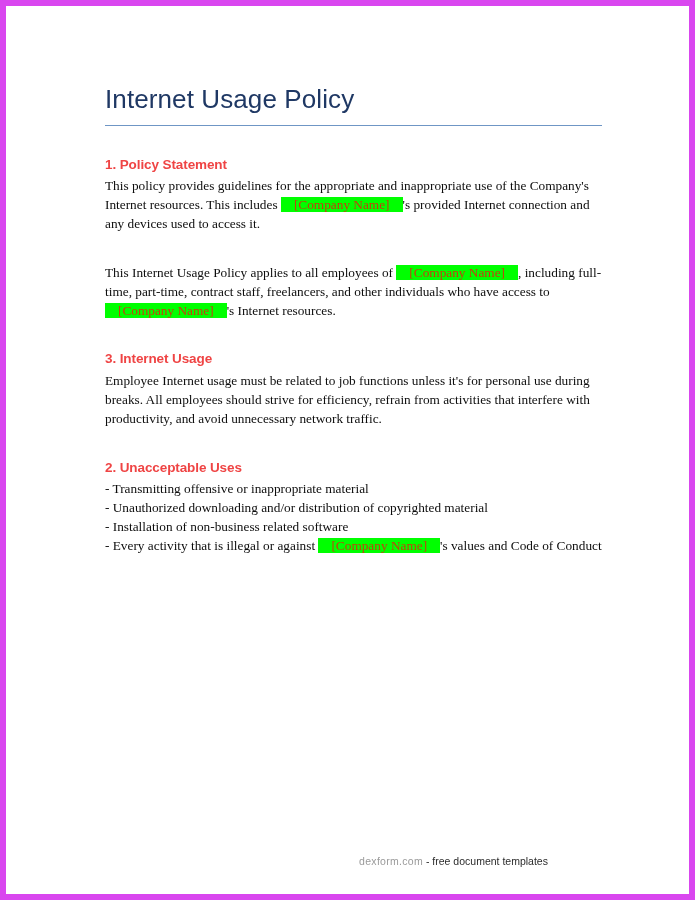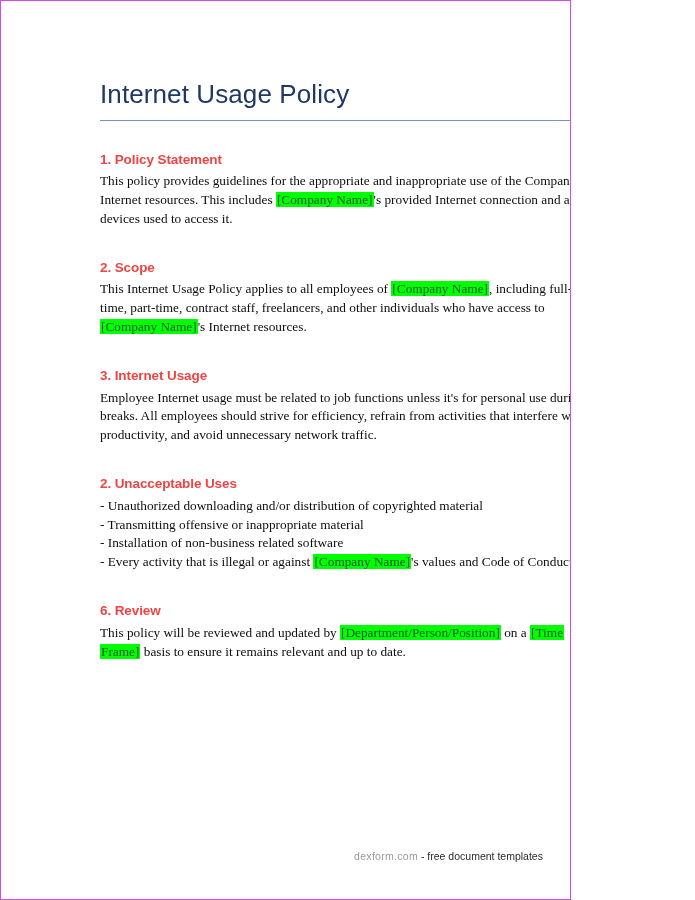--- a/index.html
+++ b/index.html
@@ -3,24 +3,24 @@
 <meta charset="utf-8">
 <title>Internet Usage Policy</title>
 <style>
   html, body {
     margin: 0;
     padding: 0;
     background: #ffffff;
   }
   .page {
     position: relative;
-    width: 571px;
+    width: 695px;
     height: 900px;
     background: #ffffff;
-    border: 1px solid #d946ef;
+    border: 6px solid #d946ef;
     box-sizing: border-box;
     overflow: hidden;
     font-family: "Liberation Serif", "DejaVu Serif", serif;
   }
   .doc-body {
     position: absolute;
     left: 99px;
     top: 78px;
     width: 497px;
   }
@@ -78,22 +78,22 @@
     font-size: 13.3px;
     color: #0d0d0d;
     line-height: 1.42;
     margin: 0;
     padding: 0;
   }
 
   
   .hl {
     background-color: #00ff00;
-    color: #14532d;
-    padding: 0 1px;
+    color: #c2410c;
+    padding: 0 13px;
     box-decoration-break: clone;
     -webkit-box-decoration-break: clone;
   }
 
   
   .footer {
     position: absolute;
     left: 0;
     top: 845px;
     width: 695px;
@@ -125,46 +125,41 @@
 
     <h1 class="doc-title">Internet Usage Policy</h1>
     <hr class="title-rule">
 
     <div class="section">
       <h2 class="section-heading">1. Policy Statement</h2>
       <p class="section-body"><span>This policy provides guidelines for the appropriate and inappropriate use of the Company's Internet resources. This includes </span><span class="hl">[Company Name]</span><span>'s provided Internet connection and any devices used to access it.</span></p>
     </div>
 
     <div class="section">
-      <h2 class="section-heading">2. Scope</h2>
       <p class="section-body"><span>This Internet Usage Policy applies to all employees of </span><span class="hl">[Company Name]</span><span>, including full-time, part-time, contract staff, freelancers, and other individuals who have access to </span><span class="hl">[Company Name]</span><span>'s Internet resources.</span></p>
     </div>
 
     <div class="section">
       <h2 class="section-heading">3. Internet Usage</h2>
       <p class="section-body">Employee Internet usage must be related to job functions unless it's for personal use during breaks. All employees should strive for efficiency, refrain from activities that interfere with productivity, and avoid unnecessary network traffic.</p>
     </div>
 
     <div class="section">
       <h2 class="section-heading">2. Unacceptable Uses</h2>
       <ul class="bullet-list">
+        <li>- Transmitting offensive or inappropriate material</li>
         <li>- Unauthorized downloading and/or distribution of copyrighted material</li>
-        <li>- Transmitting offensive or inappropriate material</li>
         <li>- Installation of non-business related software</li>
         <li><span>- Every activity that is illegal or against </span><span class="hl">[Company Name]</span><span>'s values and Code of Conduct</span></li>
       </ul>
     </div>
 
     <div class="section">
     </div>
 
-    <div class="section">
-      <h2 class="section-heading">6. Review</h2>
-      <p class="section-body"><span>This policy will be reviewed and updated by </span><span class="hl">[Department/Person/Position]</span><span> on a </span><span class="hl">[Time Frame]</span><span> basis to ensure it remains relevant and up to date.</span></p>
-    </div>
 
   </div>
 
   <div class="footer">
     <span class="footer-inner"><span class="footer-brand">dexform.com</span><span class="footer-tail"> - free document templates</span></span>
   </div>
 
 </div>
 
 </body></html>

